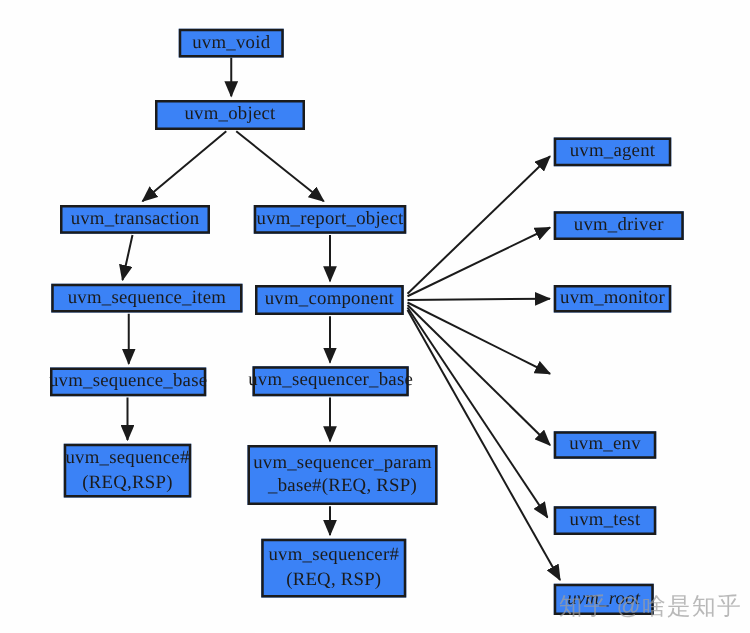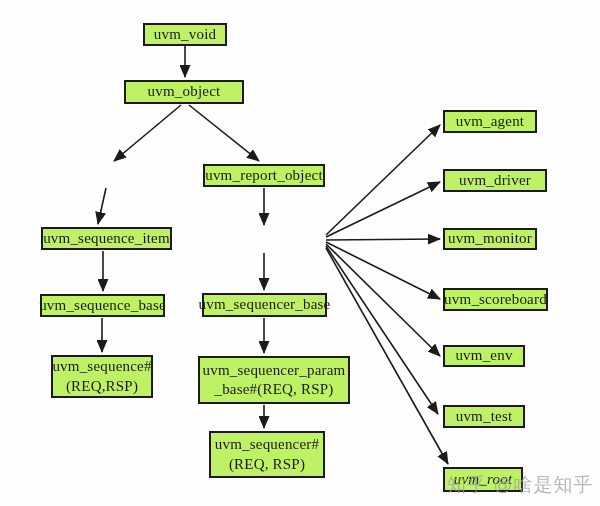--- a/index.html
+++ b/index.html
@@ -2,35 +2,35 @@
 <html><head>
 <meta charset="utf-8">
 <style>
   html,body{margin:0;padding:0;background:#fff;}
   .canvas{
     position:relative;width:600px;height:506px;background:#fefefe;overflow:hidden;
     font-family:"Liberation Serif","DejaVu Serif",serif;
   }
   .edges{position:absolute;left:0;top:0;width:600px;height:506px;z-index:1;}
   .node{
-    position:absolute;z-index:2;background:#bef264;border:2px solid #1b1b1b;
+    position:absolute;z-index:2;background:#3b82f6;border:2px solid #1b1b1b;
     display:flex;align-items:center;justify-content:center;text-align:center;
     font-size:15px;color:#1b1b1b;line-height:1.3;white-space:pre-line;
     box-sizing:border-box;letter-spacing:0.2px;
   }
   .watermark{
     position:absolute;z-index:3;left:447px;top:472px;width:160px;
     font-size:19px;letter-spacing:1px;color:rgba(158,158,158,0.72);
     font-family:"Liberation Sans","DejaVu Sans",sans-serif;white-space:nowrap;
   }
   
   #n-uvm_void{left:143px;top:23px;width:84px;height:23px;}
   #n-uvm_object{left:124px;top:80px;width:120px;height:24px;}
   #n-uvm_transaction{left:48px;top:164px;width:120px;height:23px;}
-  #n-uvm_sequence_item{left:41px;top:227px;width:131px;height:23px;}
+  #n-uvm_sequence_item{left:41px;top:227px;width:153px;height:23px;}
   #n-uvm_sequence_base{left:40px;top:294px;width:125px;height:23px;}
   #n-uvm_sequence{left:51px;top:355px;width:102px;height:43px;}
   #n-uvm_report_object{left:203px;top:164px;width:122px;height:23px;}
   #n-uvm_component{left:204px;top:228px;width:119px;height:24px;}
   #n-uvm_sequencer_base{left:202px;top:293px;width:125px;height:24px;}
   #n-uvm_sequencer_param_base{left:198px;top:356px;width:152px;height:48px;}
   #n-uvm_sequencer{left:209px;top:431px;width:116px;height:47px;}
   #n-uvm_agent{left:443px;top:110px;width:94px;height:23px;}
   #n-uvm_driver{left:443px;top:169px;width:104px;height:23px;}
   #n-uvm_monitor{left:443px;top:228px;width:94px;height:22px;}
@@ -66,32 +66,33 @@
       <line x1="326" y1="240" x2="440" y2="239" marker-end="url(#arrow)"></line>
       <line x1="326" y1="242" x2="440" y2="299" marker-end="url(#arrow)"></line>
       <line x1="326" y1="244" x2="440" y2="356" marker-end="url(#arrow)"></line>
       <line x1="326" y1="246" x2="438" y2="414" marker-end="url(#arrow)"></line>
       <line x1="326" y1="248" x2="448" y2="464" marker-end="url(#arrow)"></line>
     </g>
   </svg>
 
   <div class="node" id="n-uvm_void">uvm_void</div>
   <div class="node" id="n-uvm_object">uvm_object</div>
+  <div class="node" id="n-uvm_transaction">uvm_transaction</div>
   <div class="node" id="n-uvm_sequence_item">uvm_sequence_item</div>
   <div class="node" id="n-uvm_sequence">uvm_sequence#
 (REQ,RSP)</div>
   <div class="node" id="n-uvm_sequence_base">uvm_sequence_base</div>
   <div class="node" id="n-uvm_report_object">uvm_report_object</div>
+  <div class="node" id="n-uvm_component">uvm_component</div>
   <div class="node" id="n-uvm_sequencer_base">uvm_sequencer_base</div>
   <div class="node" id="n-uvm_sequencer_param_base">uvm_sequencer_param
 _base#(REQ, RSP)</div>
   <div class="node" id="n-uvm_sequencer">uvm_sequencer#
 (REQ, RSP)</div>
   <div class="node" id="n-uvm_agent">uvm_agent</div>
   <div class="node" id="n-uvm_driver">uvm_driver</div>
   <div class="node" id="n-uvm_monitor">uvm_monitor</div>
-  <div class="node" id="n-uvm_scoreboard">uvm_scoreboard</div>
   <div class="node" id="n-uvm_env">uvm_env</div>
   <div class="node" id="n-uvm_test">uvm_test</div>
   <div class="node" id="n-uvm_root">uvm_root</div>
 
   <div class="watermark">知乎 @啥是知乎</div>
 </div>
 
 </body></html>

